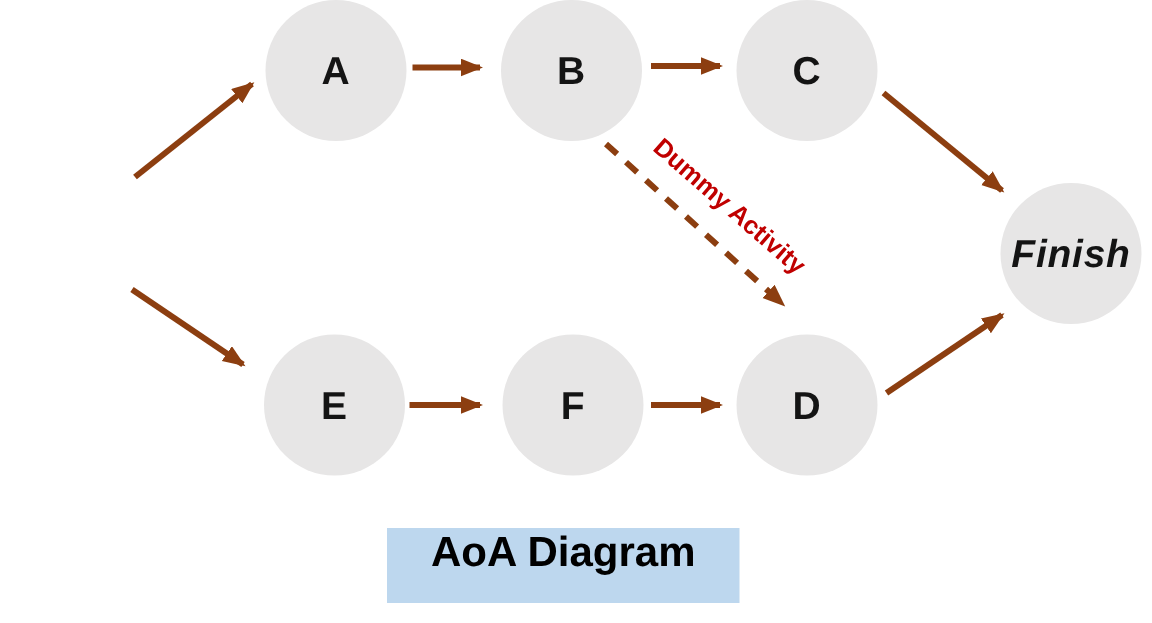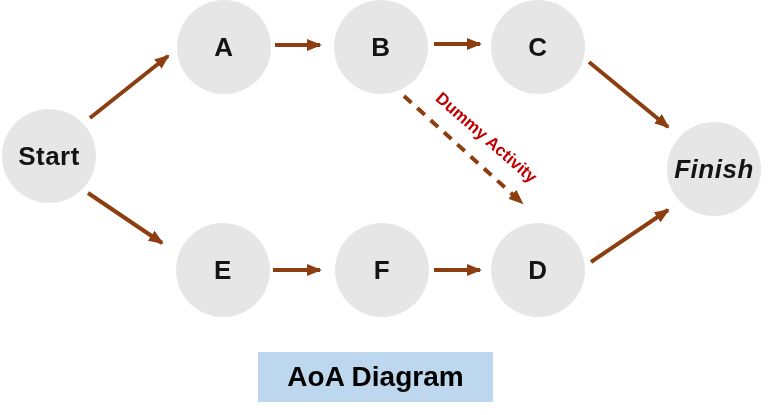--- a/index.html
+++ b/index.html
@@ -62,21 +62,20 @@
     white-space: nowrap;
   }
   .title-box {
     position: absolute;
     left: 258px;
     top: 352px;
     width: 235px;
     height: 50px;
     background: #bdd7ee;
     display: flex;
-    align-items: center;
     justify-content: center;
     z-index: 2;
   }
   .title-box .title-text {
     font-weight: 700;
     font-size: 28px;
     color: #000000;
   }
 </style>
 </head>
@@ -94,23 +93,20 @@
     <line x1="275" y1="45" x2="320" y2="45" stroke="#8c3e10" stroke-width="4" marker-end="url(#arrowhead)"></line>
     <line x1="434" y1="44" x2="480" y2="44" stroke="#8c3e10" stroke-width="4" marker-end="url(#arrowhead)"></line>
     <line x1="589" y1="62" x2="668" y2="127" stroke="#8c3e10" stroke-width="4" marker-end="url(#arrowhead)"></line>
     <line x1="88" y1="193" x2="162" y2="243" stroke="#8c3e10" stroke-width="4" marker-end="url(#arrowhead)"></line>
     <line x1="273" y1="270" x2="320" y2="270" stroke="#8c3e10" stroke-width="4" marker-end="url(#arrowhead)"></line>
     <line x1="434" y1="270" x2="480" y2="270" stroke="#8c3e10" stroke-width="4" marker-end="url(#arrowhead)"></line>
     <line x1="591" y1="262" x2="668" y2="210" stroke="#8c3e10" stroke-width="4" marker-end="url(#arrowhead)"></line>
     <line x1="404" y1="96" x2="522" y2="203" stroke="#8c3e10" stroke-width="4" stroke-dasharray="10 8" marker-end="url(#arrowhead)"></line>
   </svg>
 
-  <div class="node node-start">
-    <span class="node-label">Start</span>
-  </div>
   <div class="node node-a">
     <span class="node-label">A</span>
   </div>
   <div class="node node-b">
     <span class="node-label">B</span>
   </div>
   <div class="node node-c">
     <span class="node-label">C</span>
   </div>
   <div class="node node-e">

